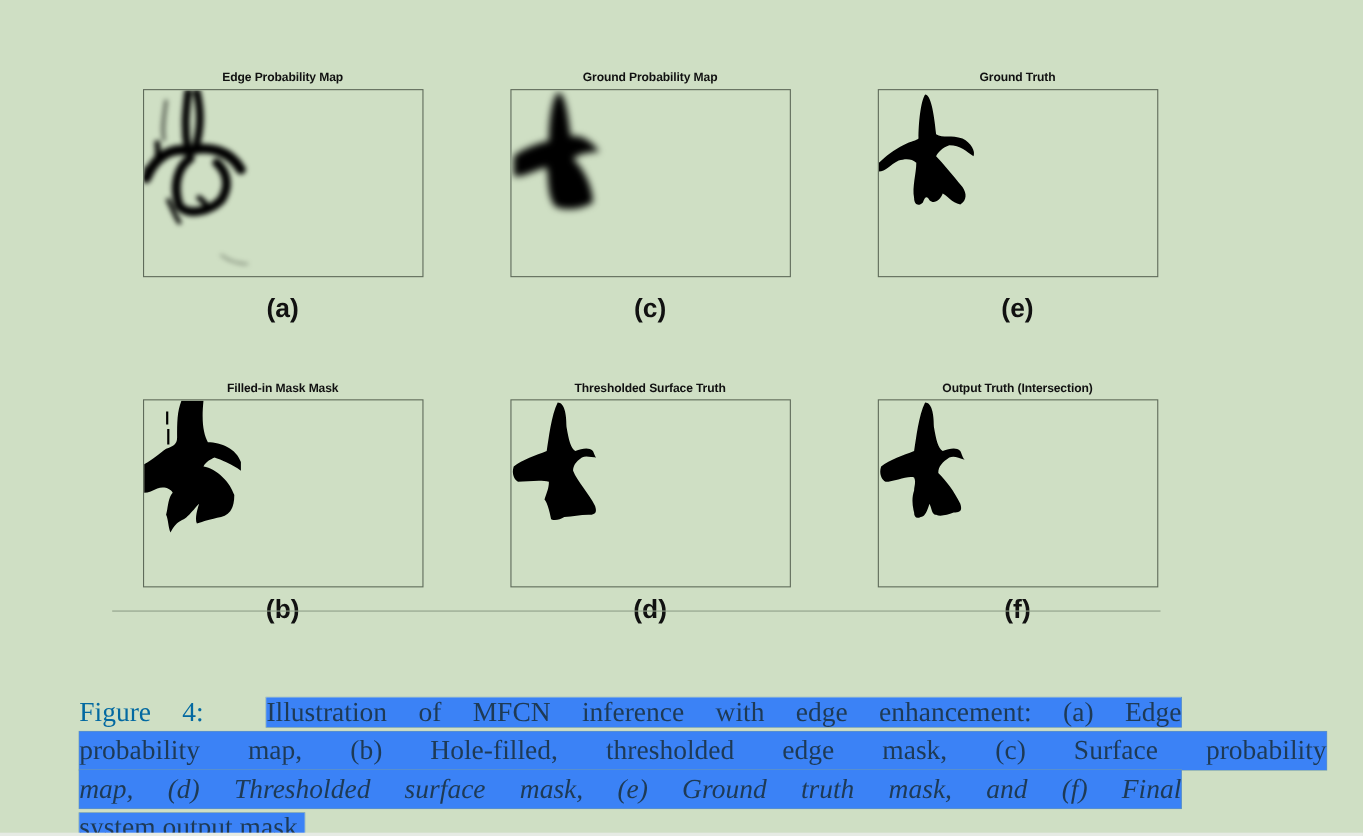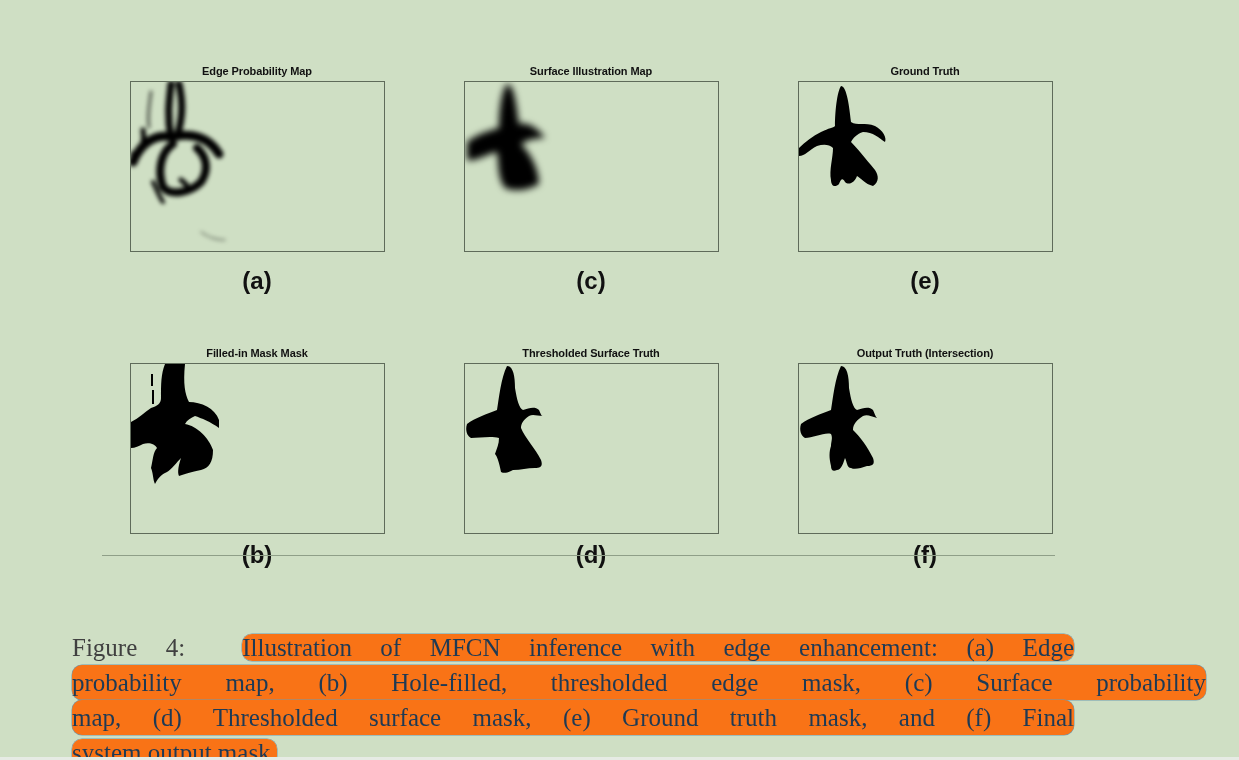--- a/index.html
+++ b/index.html
@@ -28,22 +28,22 @@
     position: absolute; left: 102px; top: 555px; width: 953px; height: 1px;
     background: #8f9f88;
   }
   .caption {
     position: absolute; left: 72px; top: 630px; width: 1002px;
     font-family: "Liberation Serif", "DejaVu Serif", serif;
     font-size: 25px; line-height: 35px; color: #1a1a1a;
   }
   .cap-line { display: block; white-space: nowrap; height: 35px; position: relative; }
   .cap-line.justify { text-align: justify; text-align-last: justify; white-space: normal; }
-  .hl { background: #f97316; color: #1e3a55; box-shadow: 0 0 0 0.5px #6f9bb0; border-radius: 10px; }
-  .fig-label { color: #404040; }
+  .hl { background: #3b82f6; color: #1e3a55; box-shadow: 0 0 0 0.5px #6f9bb0; }
+  .fig-label { color: #0369a1; }
   .bottom-bar {
     position: absolute; left: 0; top: 757px; width: 1239px; height: 3px; background: #e6ebe4;
   }
 </style>
 </head>
 <body>
 
 <div class="panel" style="left:130px; top:81px;">
   <div class="panel-title">Edge Probability Map</div>
   <div class="panel-box">
@@ -63,21 +63,21 @@
         <path d="M50 98 C56 102 58 106 56 110" stroke-width="5"></path>
         <path d="M20 10 C18 25 16 35 18 45" stroke-width="3" opacity="0.6"></path>
         <path d="M70 150 C78 156 86 158 94 158" stroke-width="1.5" opacity="0.5"></path>
       </g>
     </svg>
   </div>
   <div class="sublabel" style="top:186px;">(a)</div>
 </div>
 
 <div class="panel" style="left:464px; top:81px;">
-  <div class="panel-title">Surface Illustration Map</div>
+  <div class="panel-title">Ground Probability Map</div>
   <div class="panel-box">
     <svg width="253" height="169" viewBox="0 0 253 169">
       <defs>
           <filter id="blur2">
             <feGaussianBlur stdDeviation="3.5"></feGaussianBlur>
           </filter>
         </defs>
       <path filter="url(#blur2)" fill="#000" d="M42 2 C50 2 52 30 54 42 C62 40 72 45 80 56 C70 56 62 58 56 62 C66 72 74 88 74 102 C64 108 50 110 40 106 C32 96 34 80 32 70 C22 72 10 80 2 78 L2 60 C12 52 26 48 34 46 C34 30 36 10 42 2 Z"></path>
     </svg>
   </div>
@@ -123,17 +123,17 @@
     </svg>
   </div>
   <div class="sublabel" style="top:178px;">(f)</div>
 </div>
 
 <div class="rule"></div>
 
 <div class="caption">
   <span class="cap-line justify"><span class="fig-label">Figure 4:</span>&nbsp;&nbsp;<span class="hl">Illustration of MFCN inference with edge enhancement: (a) Edge</span></span>
   <span class="cap-line"><span class="hl" style="display:inline-block; width:1134px; text-align:justify; text-align-last:justify;">probability map, (b) Hole-filled, thresholded edge mask, (c) Surface probability</span></span>
-  <span class="cap-line"><span class="hl" style="display:inline-block; width:1002px; text-align:justify; text-align-last:justify;">map, (d) Thresholded surface mask, (e) Ground truth mask, and (f) Final</span></span>
+  <span class="cap-line"><span class="hl" style="display:inline-block; width:1002px; text-align:justify; text-align-last:justify;font-style:italic;">map, (d) Thresholded surface mask, (e) Ground truth mask, and (f) Final</span></span>
   <span class="cap-line"><span class="hl">system output mask.</span></span>
 </div>
 
 <div class="bottom-bar"></div>
 
 </body></html>

